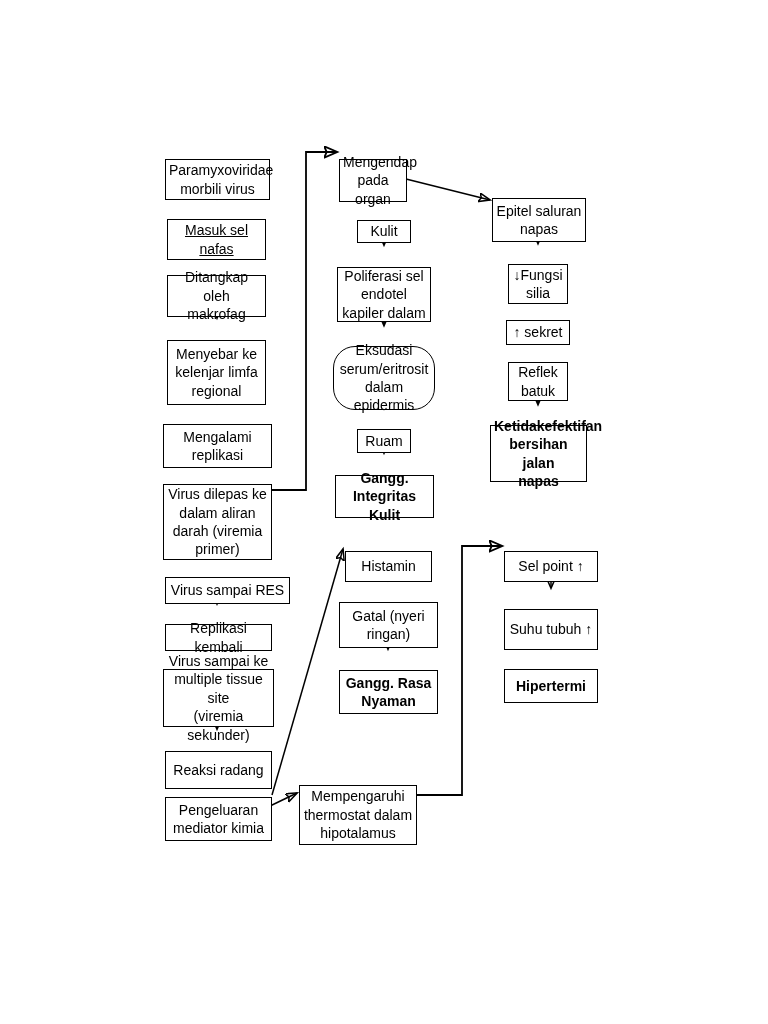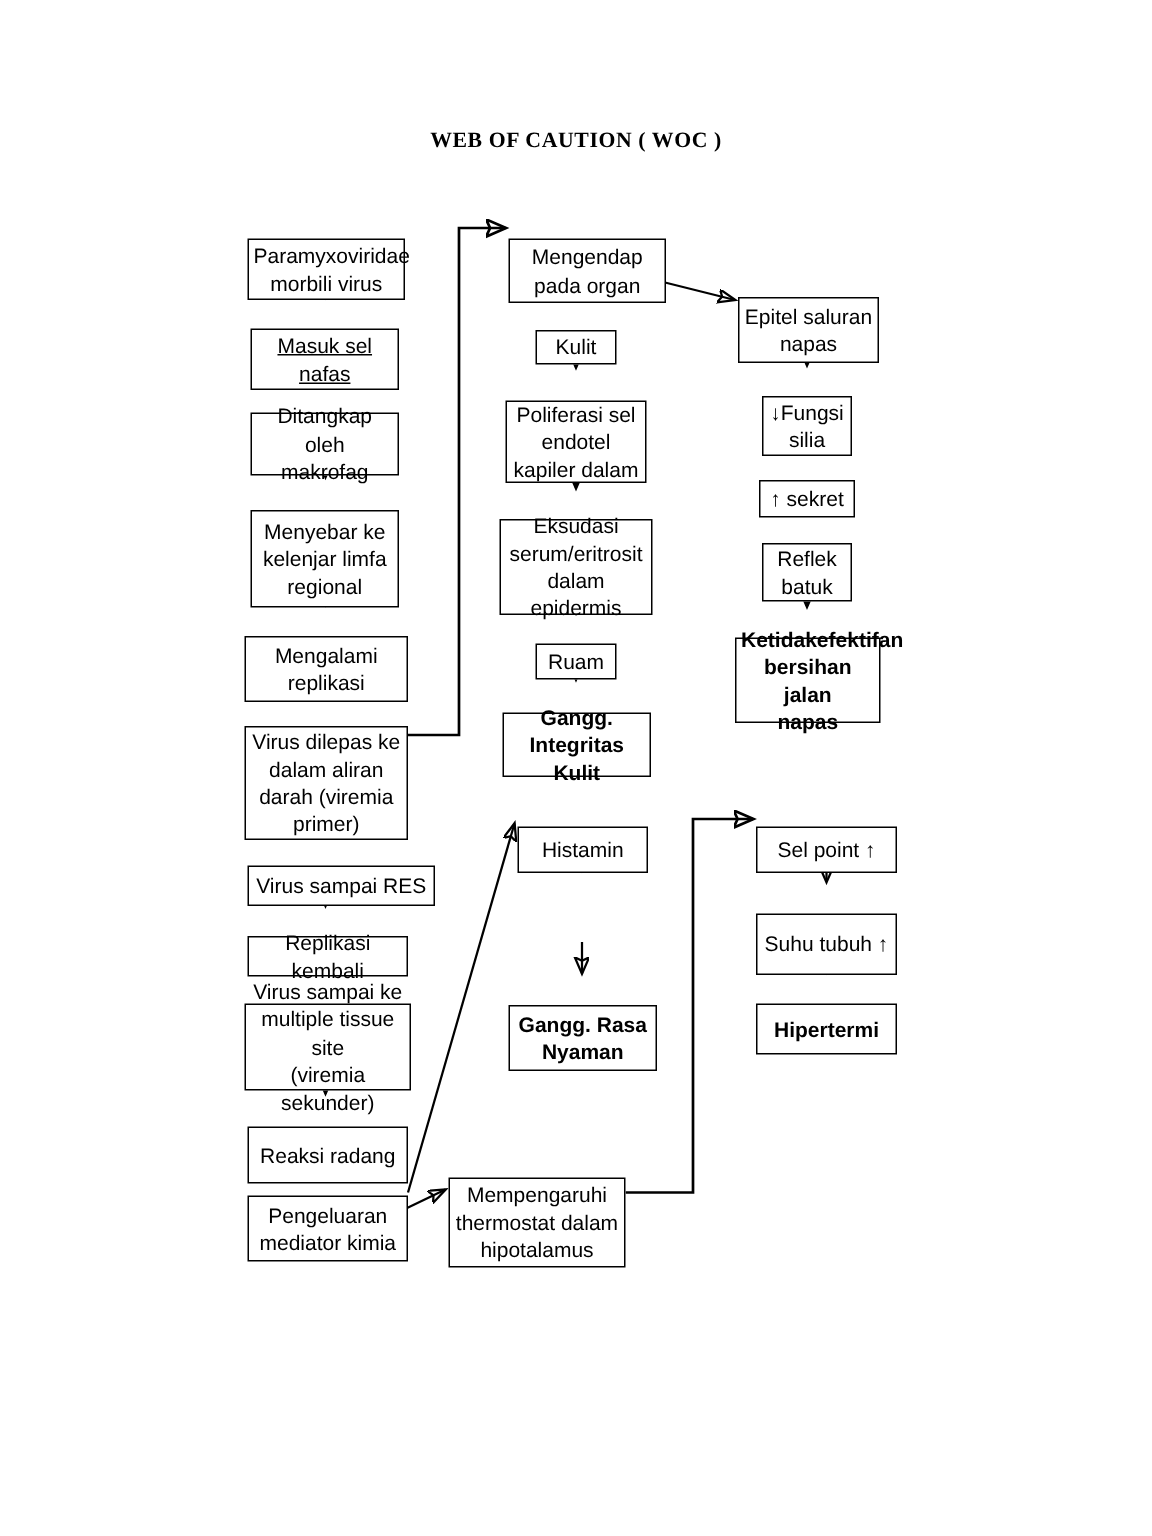--- a/index.html
+++ b/index.html
@@ -54,21 +54,20 @@
     z-index: 1;
     pointer-events: none;
   }
   svg#wires path, svg#wires line { stroke: #000000; fill: none; }
 </style>
 </head>
 <body>
 
 <div id="page">
 
-  <div id="diagram-title">WEB OF CAUTION ( WOC )</div>
 
   <svg id="wires" viewBox="0 0 768 1024">
     <defs>
       <marker id="ah" markerWidth="9" markerHeight="9" refX="7.2" refY="3.2" orient="auto" markerUnits="strokeWidth">
         <path d="M0,0 L7.4,3.2 L0,6.4 L1.5,3.2 z" fill="#000000" stroke="none"></path>
       </marker>
       <marker id="ahs" markerWidth="10" markerHeight="10" refX="7.6" refY="3.0" orient="auto" markerUnits="strokeWidth">
         <path d="M0,0 L7.8,3.0 L0,6.0 L1.7,3.0 z" fill="#000000" stroke="none"></path>
       </marker>
     </defs>
@@ -161,54 +160,58 @@
 
   <div class="node" style="left:165px; top:731px; width:107px; height:38px;">
     <span class="txt">Reaksi radang</span>
   </div>
 
   <div class="node" style="left:165px; top:777px; width:107px; height:44px;">
     <span class="txt">Pengeluaran
 mediator kimia</span>
   </div>
 
-  <div class="node" style="left:339px; top:139px; width:105px; height:43px;">
+  <div class="node" style="left:339px; top:139px; width:68px; height:43px;">
     <span class="txt">Mengendap
 pada organ</span>
   </div>
 
   <div class="node" style="left:357px; top:200px; width:54px; height:23px;">
     <span class="txt">Kulit</span>
   </div>
 
   <div class="node" style="left:337px; top:247px; width:94px; height:55px;">
     <span class="txt">Poliferasi sel
 endotel
 kapiler dalam</span>
   </div>
 
-  <div class="node" style="left:333px; top:326px; width:102px; height:64px;">
+  <div class="node" style="left:333px; top:326px; width:102px; height:64px;border-radius:22px;">
     <span class="txt">Eksudasi
 serum/eritrosit
 dalam epidermis</span>
   </div>
 
   <div class="node" style="left:357px; top:409px; width:54px; height:24px;">
     <span class="txt">Ruam</span>
   </div>
 
   <div class="node bold" style="left:335px; top:455px; width:99px; height:43px;">
     <span class="txt">Gangg.
 Integritas Kulit</span>
   </div>
 
   <div class="node" style="left:345px; top:531px; width:87px; height:31px;">
     <span class="txt">Histamin</span>
   </div>
 
+  <div class="node" style="left:339px; top:582px; width:99px; height:46px;">
+    <span class="txt">Gatal (nyeri
+ringan)</span>
+  </div>
 
   <div class="node bold" style="left:339px; top:650px; width:99px; height:44px;">
     <span class="txt">Gangg. Rasa
 Nyaman</span>
   </div>
 
   <div class="node" style="left:299px; top:765px; width:118px; height:60px;">
     <span class="txt">Mempengaruhi
 thermostat dalam
 hipotalamus</span>

